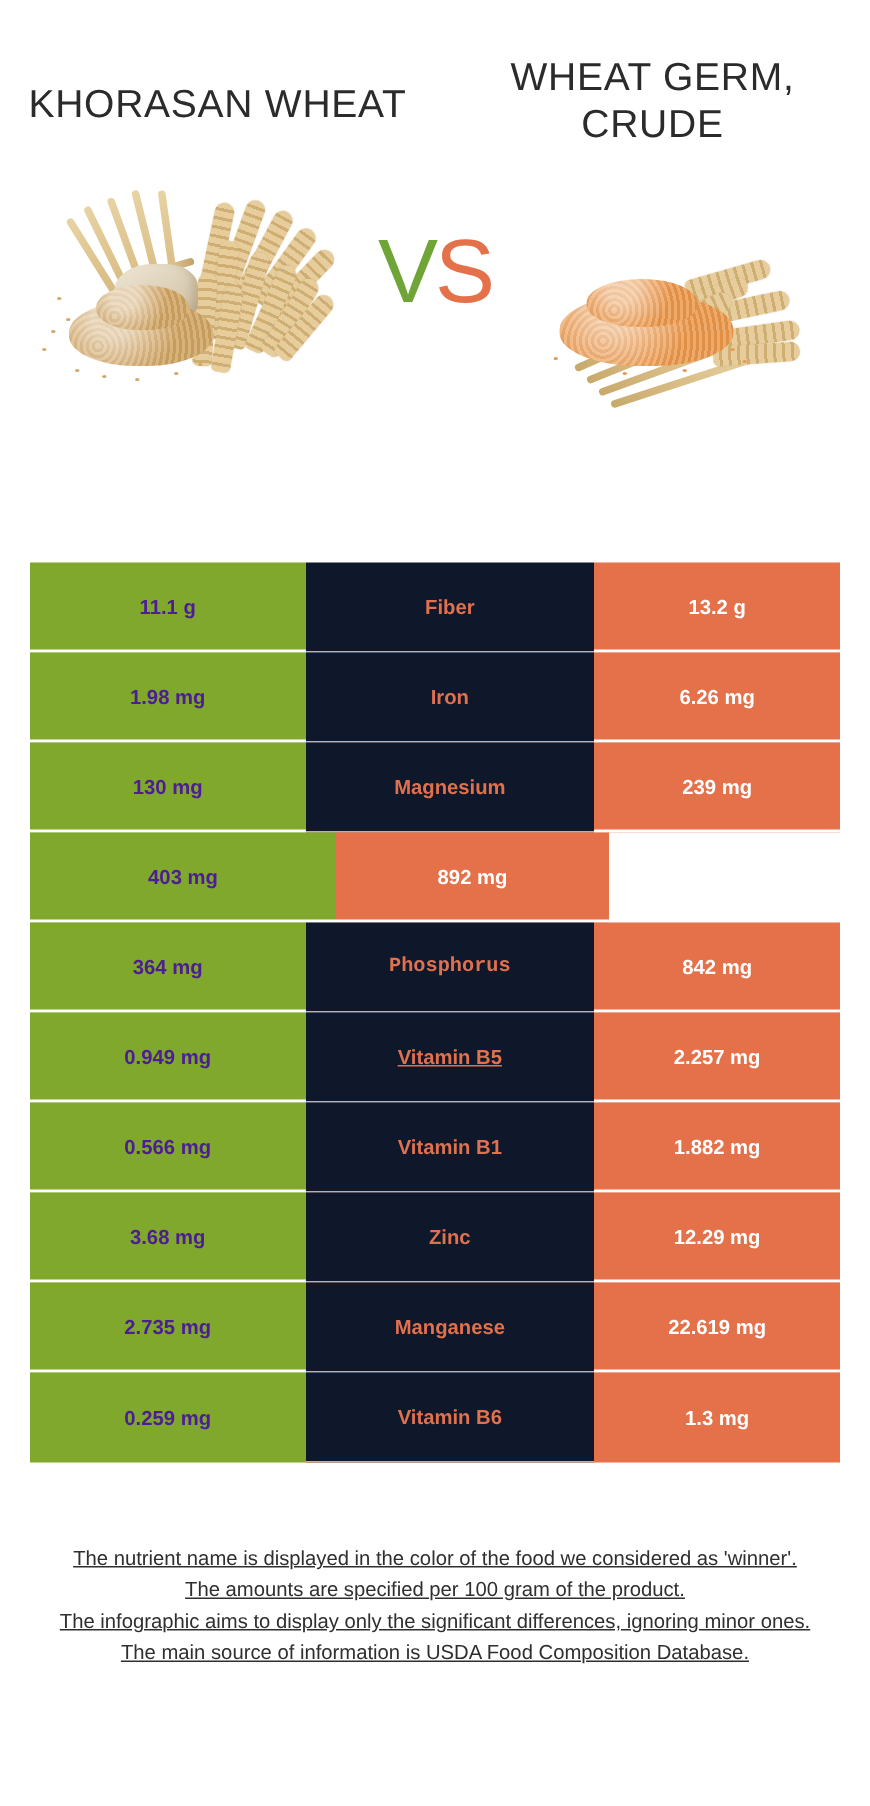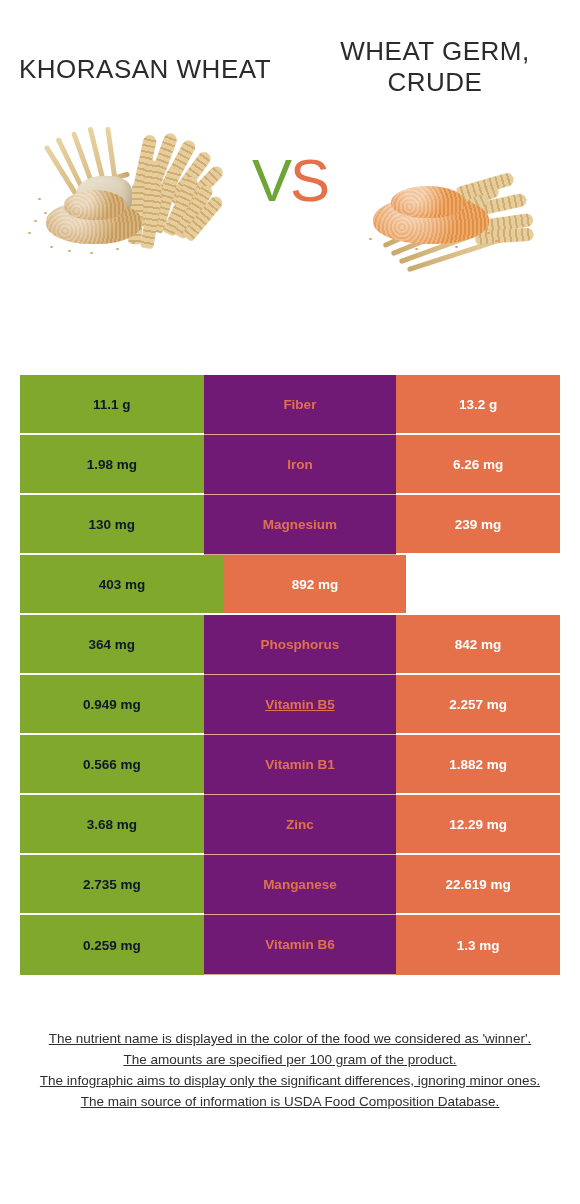--- a/index.html
+++ b/index.html
@@ -130,26 +130,26 @@
     display:flex;
     align-items:center;
     justify-content:center;
     font-size:13.5px;
     font-weight:bold;
     box-sizing:border-box;
   }
   .cell-left{
     width:204px;
     background:#7FA82C;
-    color:#0f172a;
+    color:#4c1d95;
     border-bottom:2px solid #ffffff;
   }
   .cell-mid{
     width:214px;
-    background:#701a75;
+    background:#0f172a;
     color:#E0714E;
     border-bottom:1px solid #dCA78F;
   }
   .cell-right{
     width:182px;
     background:#E4714A;
     color:#ffffff;
     border-bottom:2px solid #ffffff;
   }
   .row:last-child .cell-left,
@@ -267,21 +267,21 @@
       <div class="cell cell-left">130 mg</div>
       <div class="cell cell-mid" style="color: rgb(224, 113, 78);">Magnesium</div>
       <div class="cell cell-right">239 mg</div>
     </div>
     <div class="row">
       <div class="cell cell-left">403 mg</div>
       <div class="cell cell-right">892 mg</div>
     </div>
     <div class="row">
       <div class="cell cell-left">364 mg</div>
-      <div class="cell cell-mid" style="color: rgb(224, 113, 78);">Phosphorus</div>
+      <div class="cell cell-mid" style="color: rgb(224, 113, 78); font-family: Liberation Mono, monospace;">Phosphorus</div>
       <div class="cell cell-right">842 mg</div>
     </div>
     <div class="row">
       <div class="cell cell-left">0.949 mg</div>
       <div class="cell cell-mid" style="color: rgb(224, 113, 78); text-decoration: underline;">Vitamin B5</div>
       <div class="cell cell-right">2.257 mg</div>
     </div>
     <div class="row">
       <div class="cell cell-left">0.566 mg</div>
       <div class="cell cell-mid" style="color: rgb(224, 113, 78);">Vitamin B1</div>

